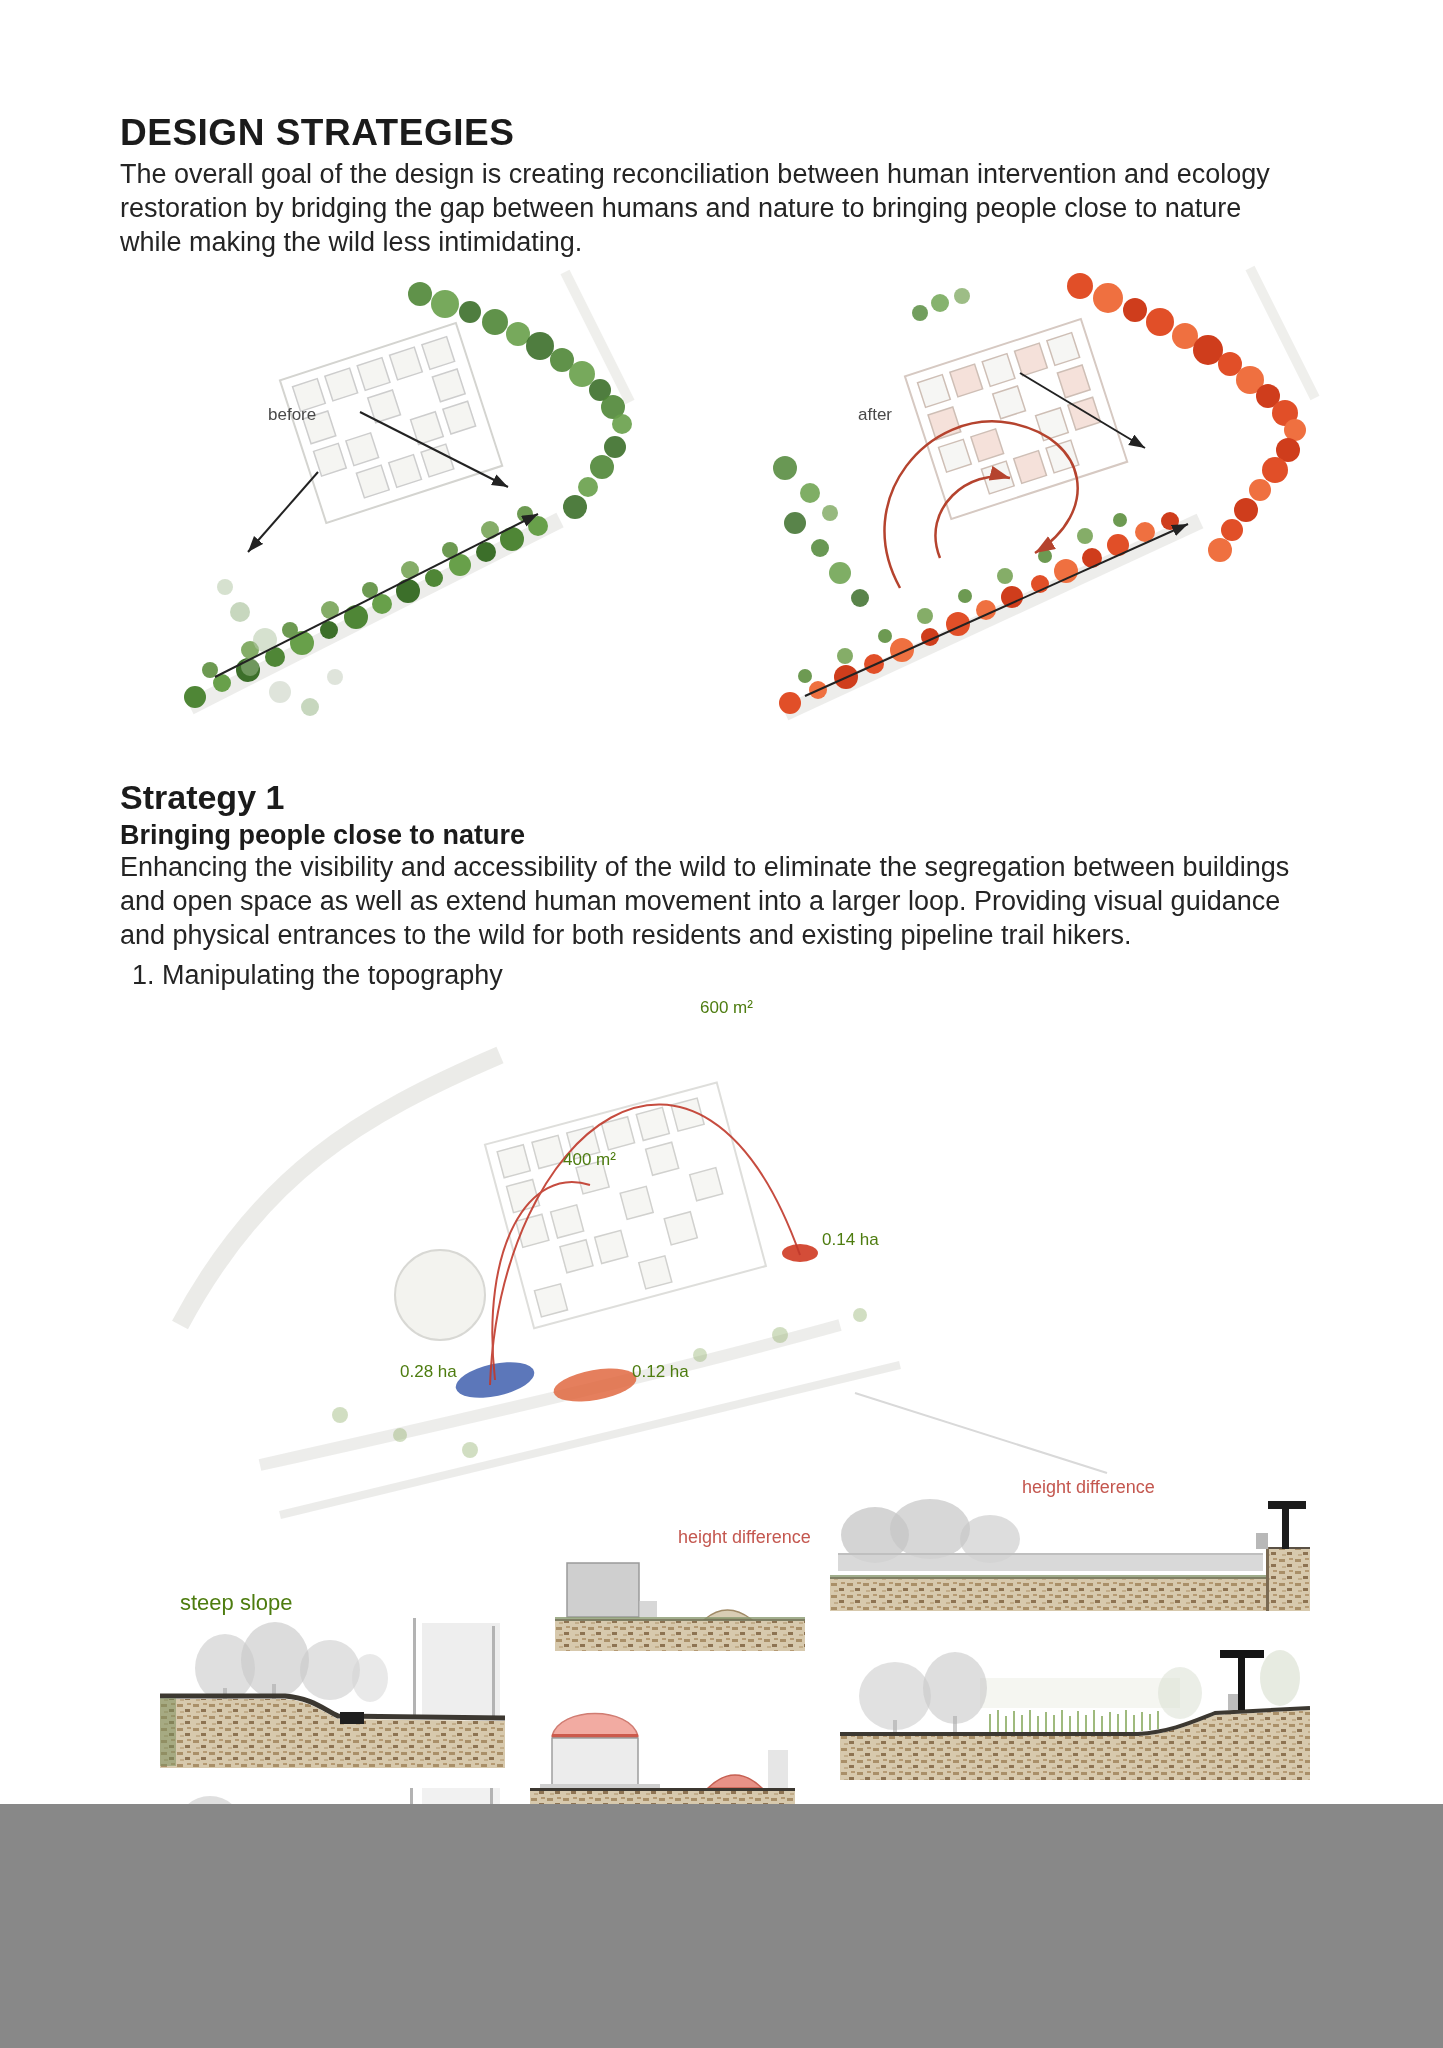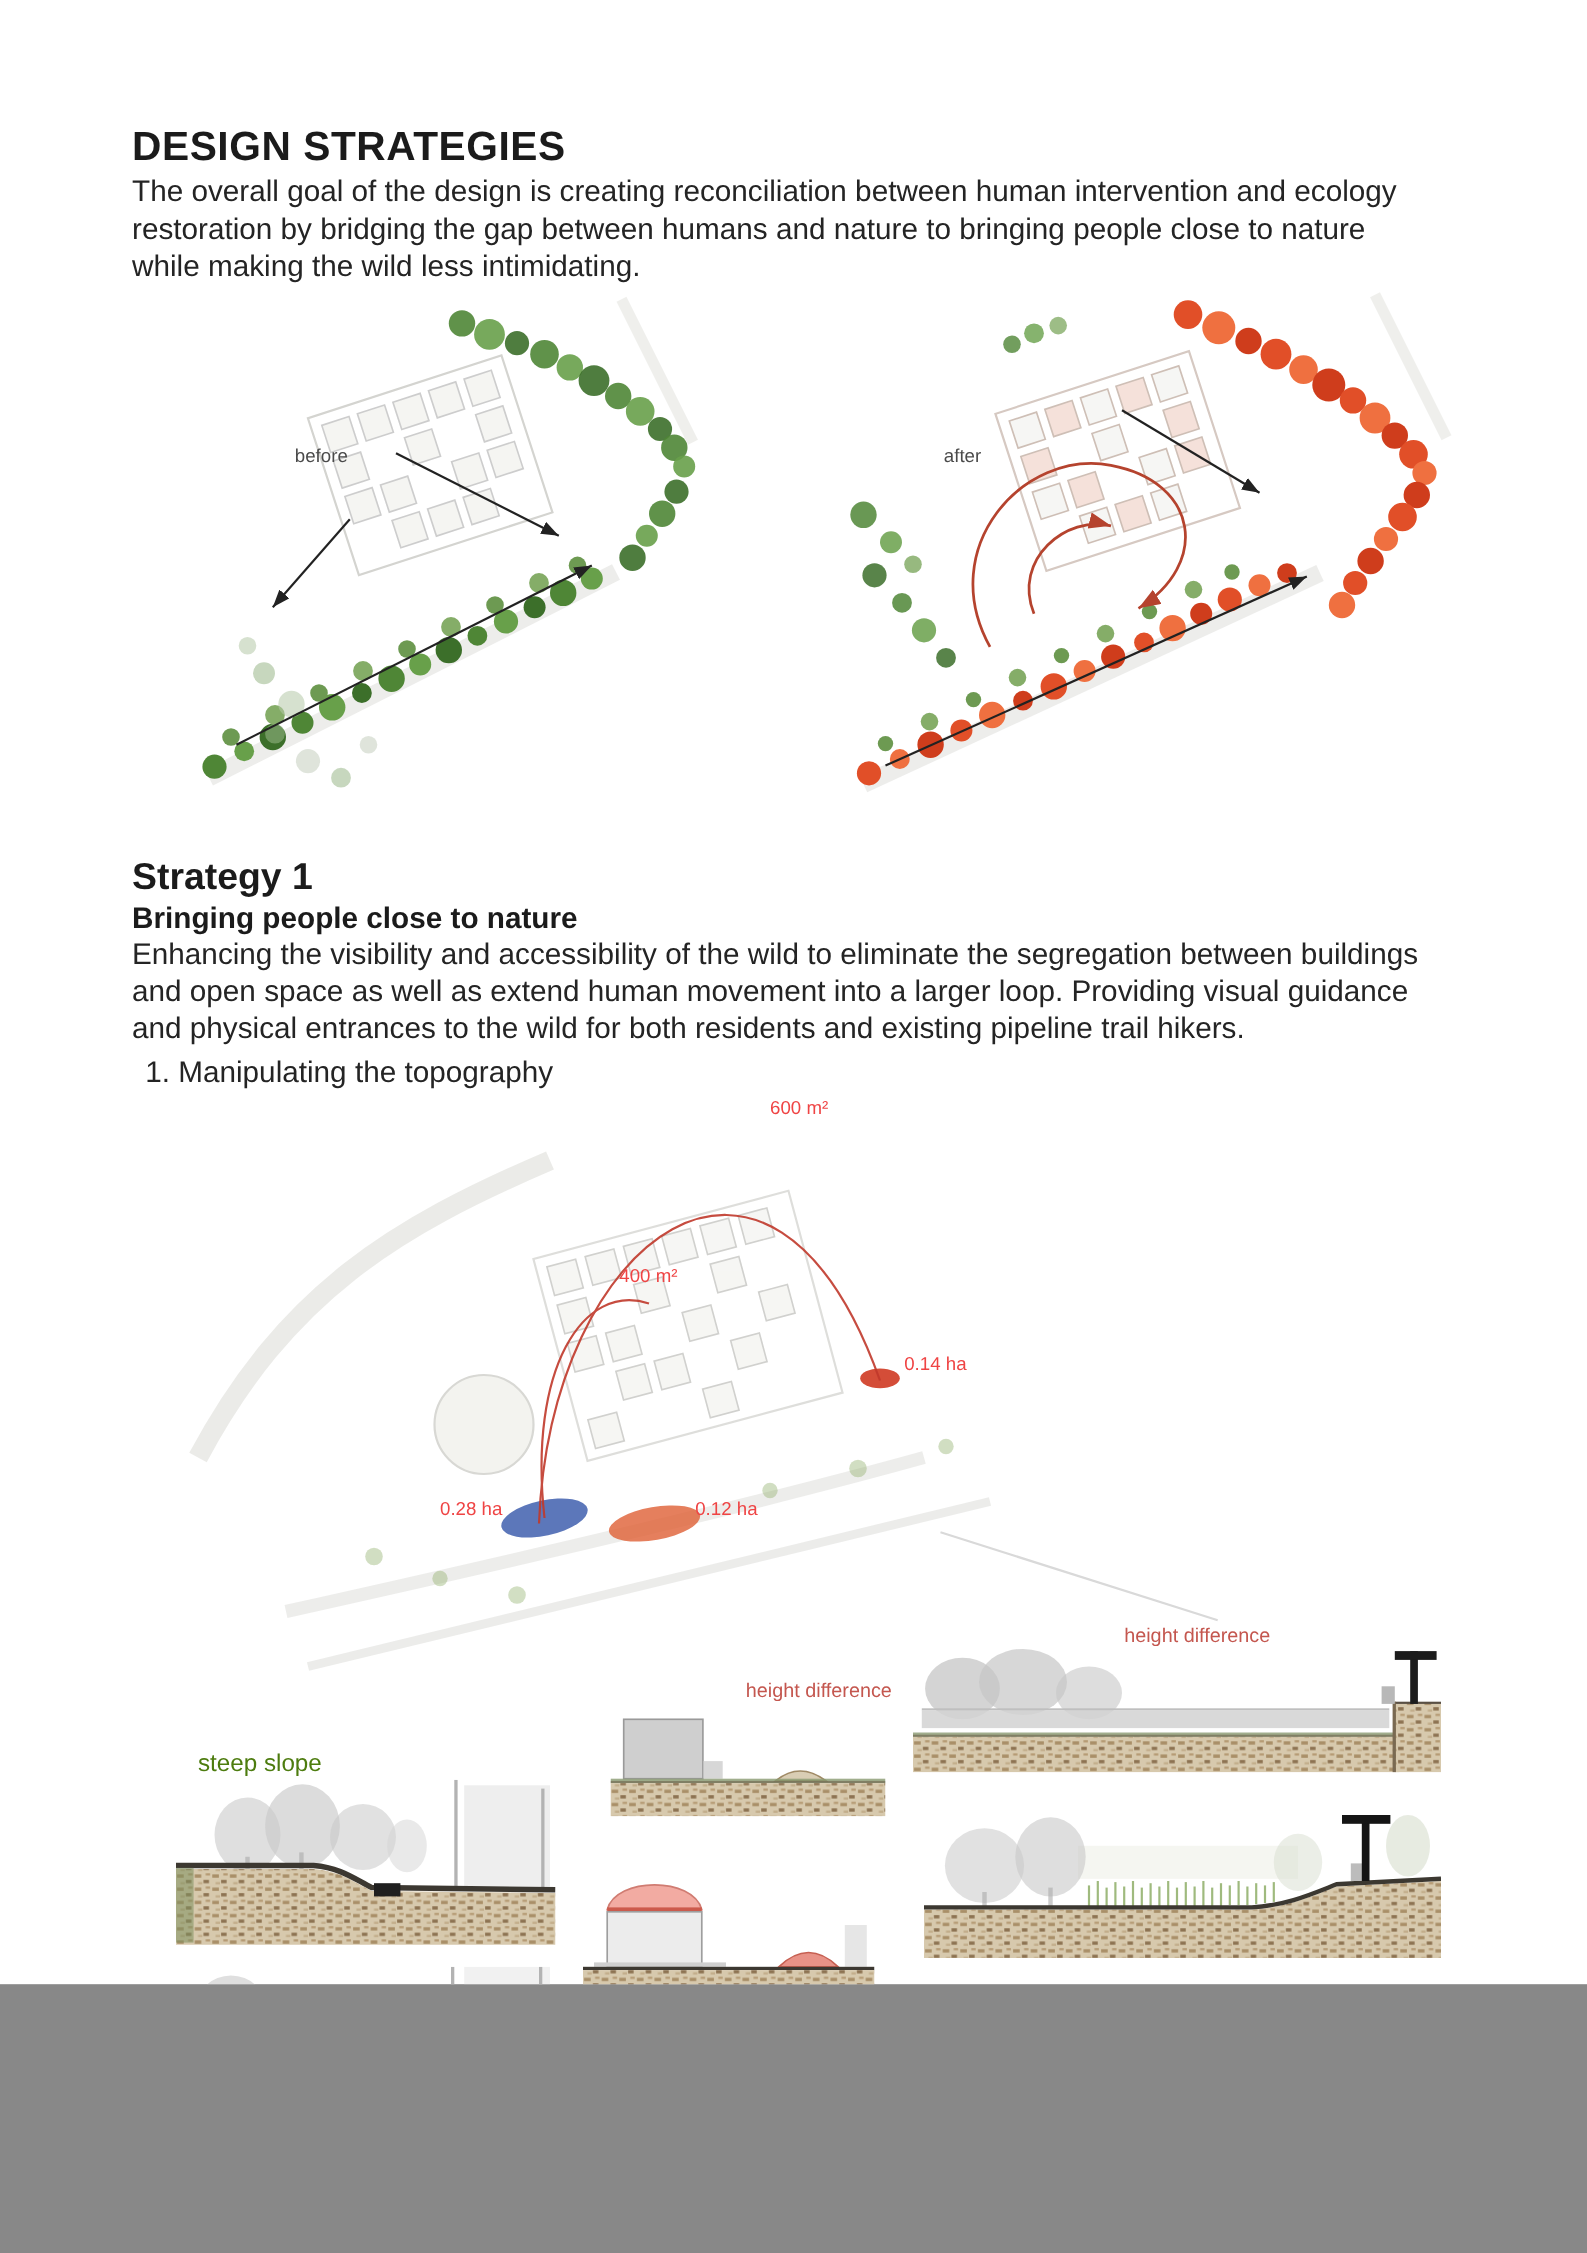--- a/index.html
+++ b/index.html
@@ -10,21 +10,21 @@
   }
   .abs{position:absolute;}
   .pre{white-space:pre-line;}
   .title{font-size:37px;font-weight:700;color:#1b1b1b;letter-spacing:.5px;}
   .body-text{font-size:27px;line-height:34px;color:#242424;}
   .h2{font-size:34px;font-weight:700;color:#1b1b1b;}
   .h3{font-size:27px;font-weight:700;color:#1b1b1b;}
   .step{font-size:27px;color:#242424;}
   .caption{font-size:26px;line-height:33px;text-align:right;color:#242424;}
   .diag-label{font-size:17px;color:#4a4a4a;}
-  .area-label{font-size:17px;color:#ef4444;}
+  .area-label{font-size:17px;color:#4d7c0f;}
   .label-red{font-size:18px;color:#c4574f;}
   .label-blue{font-size:22px;color:#4d7c0f;}
   .pagenum{font-size:21px;color:#333;}
   svg{display:block;}
 </style>
 </head>
 <body>
 
 <div class="page">
 

